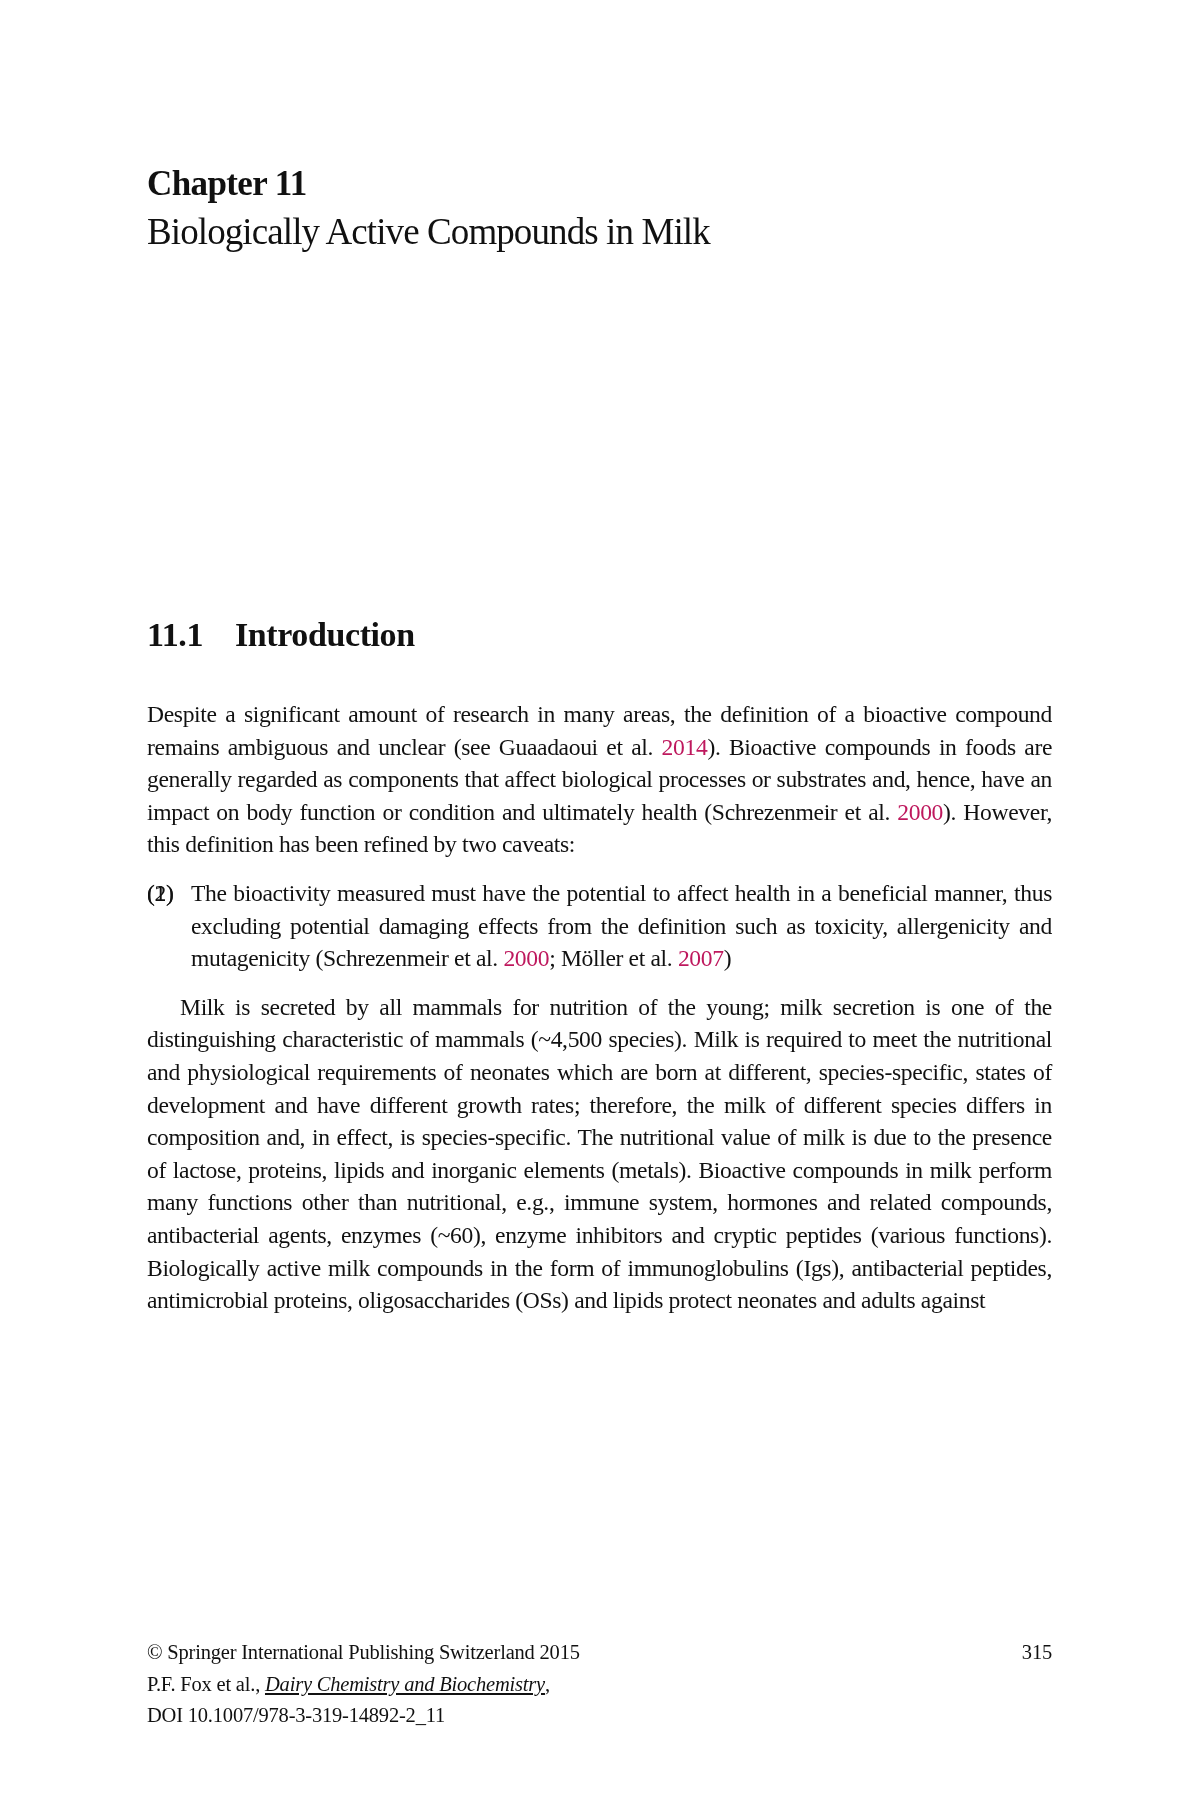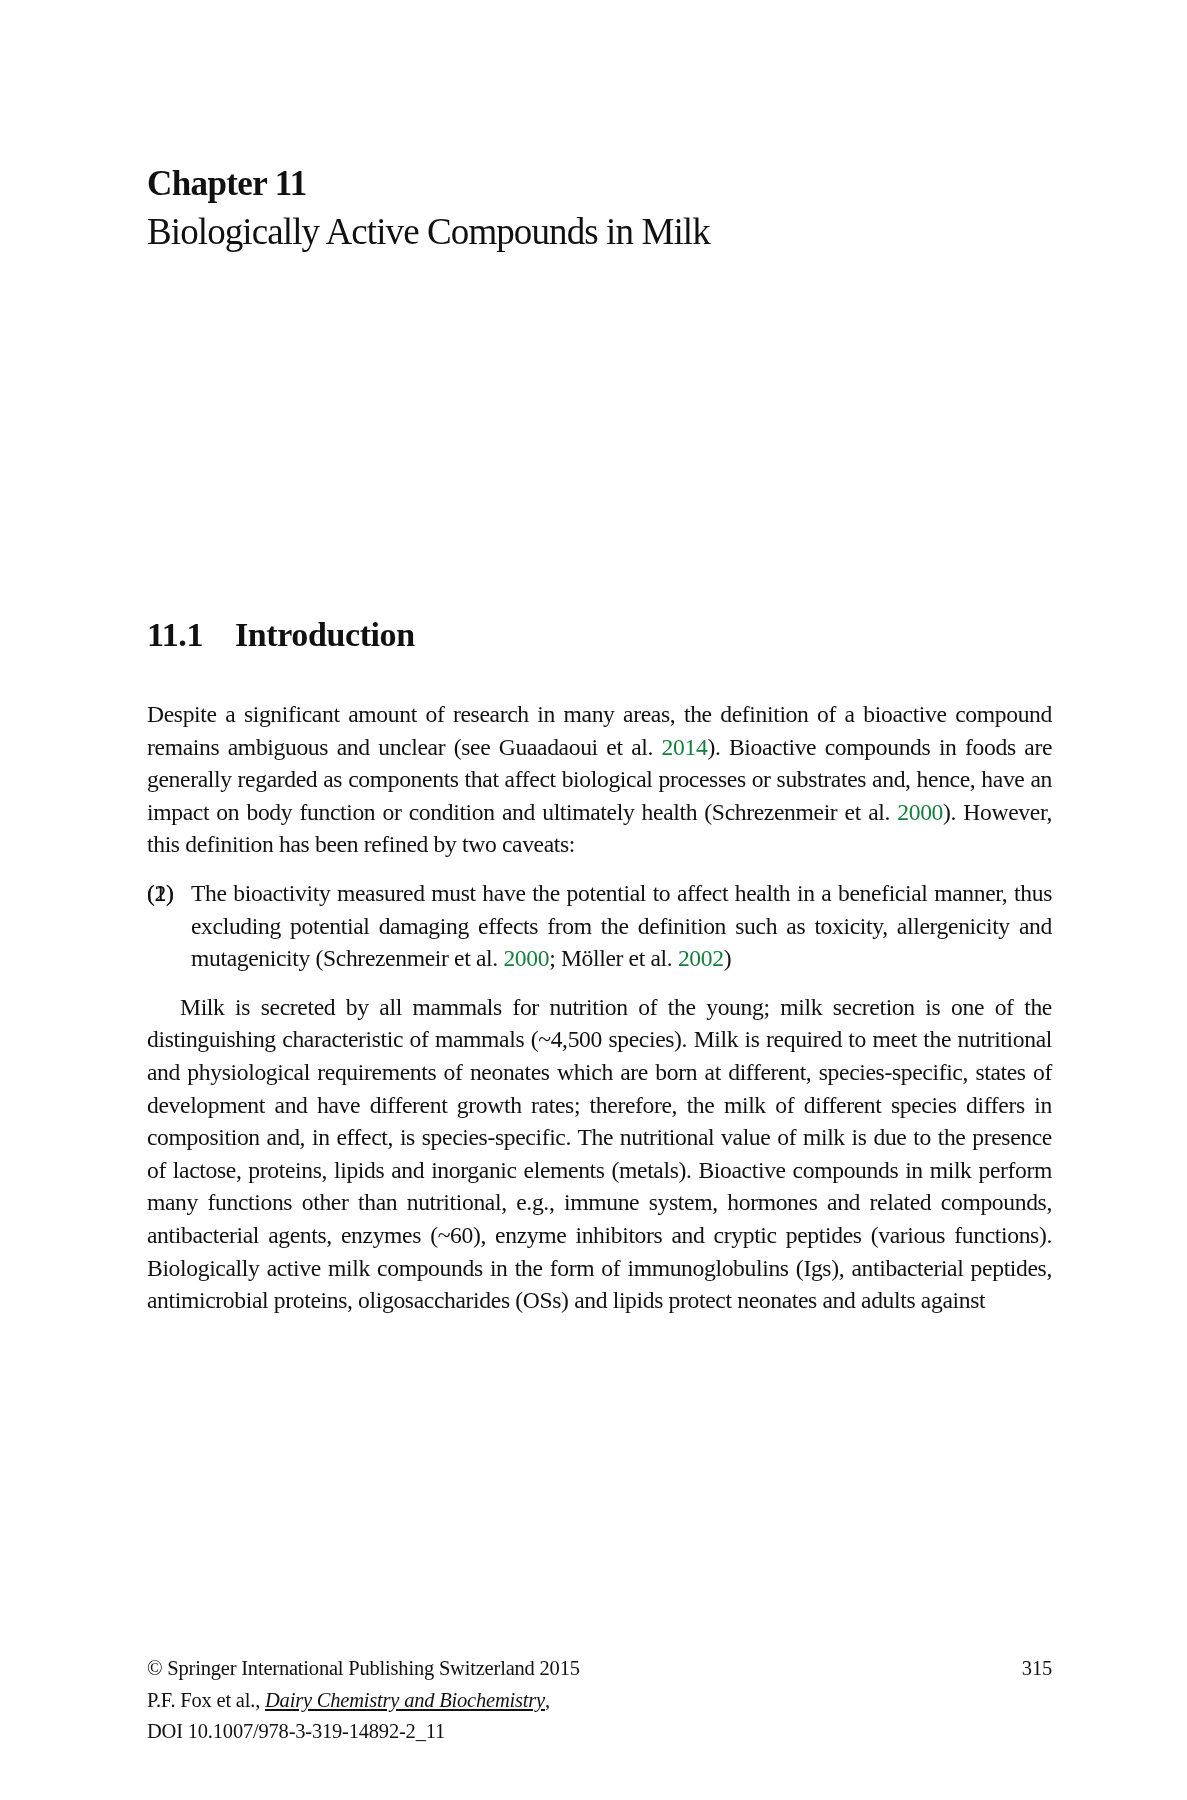--- a/index.html
+++ b/index.html
@@ -83,32 +83,31 @@
   .caveat-list li .num {
     position: absolute;
     left: 0;
     top: 0;
   }
   .indent-para {
     margin-top: 16px !important;
     text-indent: 33px;
   }
   a.cite {
-    color: #15803d;
+    color: #be185d;
     text-decoration: none;
   }
   .footer {
     position: absolute;
     top: 1637px;
     left: 0;
     width: 905px;
     font-size: 20.5px;
     line-height: 31.5px;
     letter-spacing: -0.2px;
-    margin-top: 16px;
   }
   .footer .line { display: block; white-space: nowrap; }
   .footer .page-number {
     position: absolute;
     right: 0;
     top: 0;
   }
   .footer em { font-style: italic; text-decoration: underline; }
 </style>
 </head>
@@ -125,21 +124,21 @@
 
   <div class="body-text">
     <p><span>Despite a significant amount of research in many areas, the definition of a bioactive compound remains ambiguous and unclear (see Guaadaoui et al. </span><a class="cite" href="#">2014</a><span>). Bioactive compounds in foods are generally regarded as components that affect biological processes or substrates and, hence, have an impact on body function or condition and ultimately health (Schrezenmeir et al. </span><a class="cite" href="#">2000</a><span>). However, this definition has been refined by two caveats:</span></p>
 
     <ul class="caveat-list">
       <li>
         <span class="num">(1)</span>
       </li>
       <li>
         <span class="num">(2)</span>
-        <span><span>The bioactivity measured must have the potential to affect health in a bene­ficial manner, thus excluding potential damaging effects from the definition such as toxicity, allergenicity and mutagenicity (Schrezenmeir et al. </span><a class="cite" href="#">2000</a><span>; Möller et al. </span><a class="cite" href="#">2002</a><span>)</span></span>
+        <span><span>The bioactivity measured must have the potential to affect health in a bene­ficial manner, thus excluding potential damaging effects from the definition such as toxicity, allergenicity and mutagenicity (Schrezenmeir et al. </span><a class="cite" href="#">2000</a><span>; Möller et al. </span><a class="cite" href="#">2007</a><span>)</span></span>
       </li>
     </ul>
 
     <p class="indent-para">Milk is secreted by all mammals for nutrition of the young; milk secretion is one of the distinguishing characteristic of mammals (~4,500 species). Milk is required to meet the nutritional and physiological requirements of neonates which are born at different, species-specific, states of development and have different growth rates; therefore, the milk of different species differs in composition and, in effect, is species-specific. The nutritional value of milk is due to the presence of lactose, proteins, lipids and inorganic elements (metals). Bioactive compounds in milk perform many functions other than nutritional, e.g., immune system, hor­mones and related compounds, antibacterial agents, enzymes (~60), enzyme inhibitors and cryptic peptides (various functions). Biologically active milk com­pounds in the form of immunoglobulins (Igs), antibacterial peptides, antimicrobial proteins, oligosaccharides (OSs) and lipids protect neonates and adults against</p>
   </div>
 
   <div class="footer">
     <span class="line">© Springer International Publishing Switzerland 2015</span>
     <span class="line"><span>P.F. Fox et al., </span><em>Dairy Chemistry and Biochemistry</em><span>,</span></span>
     <span class="line">DOI 10.1007/978-3-319-14892-2_11</span>

